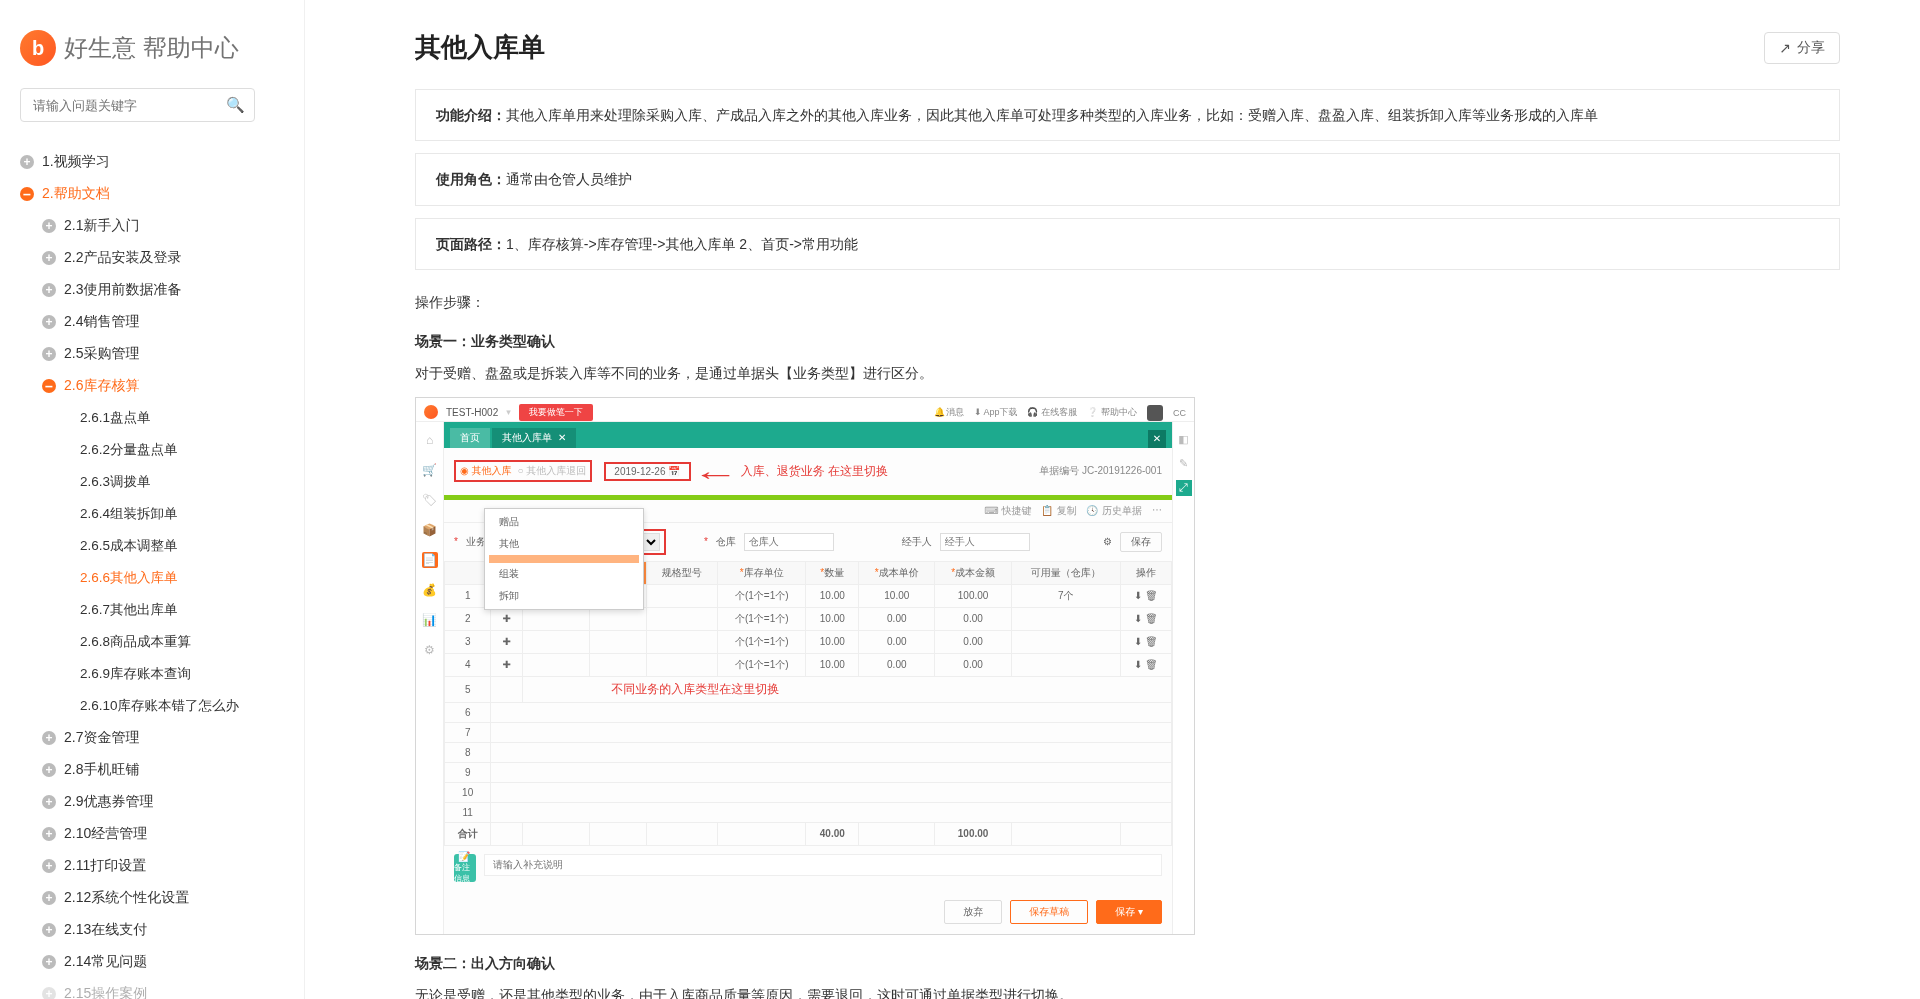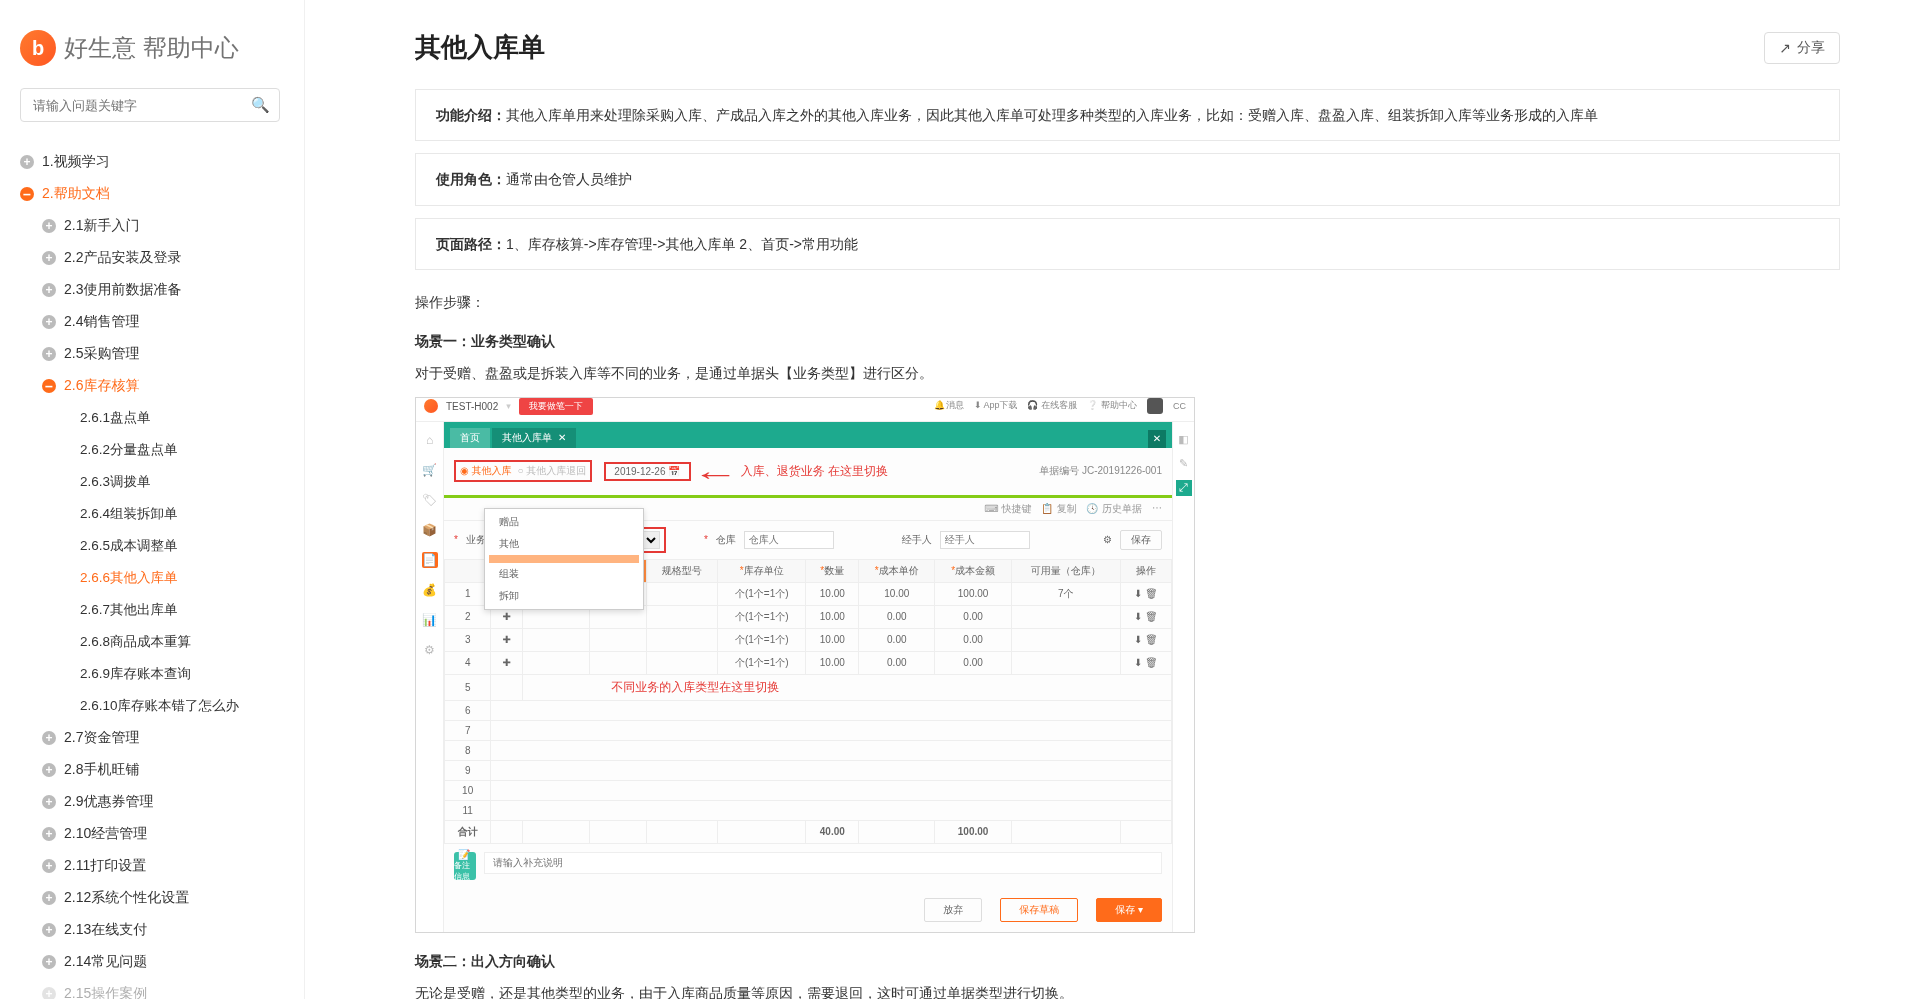--- a/index.html
+++ b/index.html
@@ -2,67 +2,67 @@
 <html><head>
 <meta charset="utf-8">
 <style>
 * { box-sizing: border-box; margin: 0; padding: 0; }
 body { font-family: "Microsoft YaHei", Arial, sans-serif; background: #fff; color: #333; font-size: 14px; }
 .container { display: flex; width: 1920px; }
 .sidebar { width: 305px; padding: 30px 20px; border-right: 1px solid #f0f0f0; flex-shrink: 0; background: #fff; }
 .logo-row { display: flex; align-items: center; gap: 8px; margin-bottom: 22px; }
 .logo { width: 36px; height: 36px; border-radius: 50%; background: linear-gradient(135deg,#ff7a2e,#ff5722); display: flex; align-items: center; justify-content: center; color: #fff; font-weight: bold; font-size: 20px; }
 .brand { font-size: 24px; color: #737373; }
-.search-box { position: relative; width: 260px; margin-bottom: 24px; }
+.search-box { position: relative; width: 235px; margin-bottom: 24px; }
 .search-box input { width: 100%; height: 34px; border: 1px solid #ddd; border-radius: 4px; padding: 0 36px 0 12px; font-size: 13px; outline: none; }
 .search-box .sicon { position: absolute; right: 10px; top: 8px; font-size: 15px; color: #888; }
 .nav-item { display: flex; align-items: center; gap: 8px; padding: 7px 0; color: #333; cursor: pointer; font-size: 14px; }
 .nav-item.orange { color: #ff6b1a; }
 .nav-lv2 { padding-left: 22px; }
 .nav-lv3 { padding-left: 60px; font-size: 13.5px; }
 .plus-icon { width: 14px; height: 14px; border-radius: 50%; background: #bbb; color: #fff; display: inline-flex; align-items: center; justify-content: center; font-size: 12px; line-height: 1; font-weight: bold; flex-shrink: 0; }
 .minus-icon { width: 14px; height: 14px; border-radius: 50%; background: #ff6b1a; color: #fff; display: inline-flex; align-items: center; justify-content: center; font-size: 14px; line-height: 1; font-weight: bold; flex-shrink: 0; }
 .main { flex: 1; padding: 30px 80px 40px 110px; background: #fff; }
 .title-row { display: flex; justify-content: space-between; align-items: center; margin-bottom: 24px; }
 .page-title { font-size: 26px; font-weight: 600; color: #222; }
 .share-btn { border: 1px solid #ddd; border-radius: 4px; padding: 6px 14px; font-size: 14px; color: #555; display: flex; align-items: center; gap: 6px; cursor: pointer; }
 .info-box { border: 1px solid #e8e8e8; padding: 14px 20px; margin-bottom: 12px; font-size: 14px; color: #333; line-height: 1.6; }
 .info-box .lbl { font-weight: 600; }
 .content { margin-top: 20px; }
 .content p, .content div.para { margin: 10px 0; line-height: 1.8; }
 .content .section-h { font-weight: 600; margin: 18px 0 10px; }
 .shot-wrap { margin: 8px 0 20px; }
 .shot { width: 780px; border: 1px solid #d6d6d6; background: #fdfdfd; font-size: 10px; color: #666; }
-.shot-top { height: 24px; background: #fff; border-bottom: 1px solid #eee; display:flex; align-items:flex-start; padding:0 8px; justify-content: space-between; }
+.shot-top { height: 24px; background: #fff; border-bottom: 1px solid #eee; display:flex; align-items:flex-end; padding:0 8px; justify-content: space-between; }
 .shot-top .tlogo { width:14px;height:14px;border-radius:50%;background:linear-gradient(135deg,#ff7a2e,#ff5722); display:inline-block;}
 .shot-top .tbtn { background:#ef4444;color:#fff;font-size:9px;padding:2px 10px;border-radius:2px;}
 .shot-top .rlinks { display:flex; gap:10px; font-size:9px; color:#888; align-items:center;}
 .shot-body { display: flex; }
 .shot-nav { width: 28px; background: #fff; border-right:1px solid #eee; display:flex; flex-direction:column; align-items:center; gap:14px; padding-top:10px;}
 .shot-nav .ni { width:16px;height:16px;display:flex;align-items:center;justify-content:center;color:#bbb;font-size:12px;}
 .shot-nav .ni.on { background:#ff6b1a;color:#fff;border-radius:2px; padding:2px;}
 .shot-main { flex:1; }
 .shot-tabs { height:26px; background:#1daa8e; display:flex; align-items:flex-end; padding:0 6px; color:#fff; font-size:10px; gap:2px;}
 .shot-tabs .tab { padding:0 10px;height:20px;display:flex;align-items:center; background:rgba(255,255,255,0.2); }
 .shot-tabs .tab.on { background:#158f77; }
 .shot-tabs .close { margin-left:auto; background:#0d7a64; width:18px;height:18px;display:flex;align-items:center;justify-content:center;}
-.shot-head { padding:8px 10px; border-bottom:3px solid #84cc16; display:flex; align-items:center; gap:12px; font-size:10px; }
+.shot-head { padding:8px 10px; border-bottom:5px solid #84cc16; display:flex; align-items:center; gap:12px; font-size:10px; }
 .red-box { border:2px solid #e53935; padding:2px 4px; position:relative;}
 .shot-filter { padding:6px 10px; display:flex; align-items:center; gap:8px; font-size:10px; }
 .shot-filter input, .shot-filter select { border:1px solid #ddd; height:18px; font-size:10px; padding:0 4px;}
 .shot-table { font-size:10px; }
 .shot-table th, .shot-table td { border:0.5px solid #eee; padding:4px 8px; text-align:center; }
 .shot-table th { background:#f8f8f8; font-weight:normal; color:#666;}
 .shot-table .ordot { color:#ff6b1a; }
 .arrow-r { color:#e53935; font-size:26px; display:inline-block; transform: scaleX(1.8); }
 .red-text { color:#e53935; font-size:12px; }
 .dropdown-pop { position:absolute; top:58px; left:58px; width:160px; background:#fff; border:1px solid #ccc; box-shadow:0 2px 6px rgba(0,0,0,0.15); z-index:5; }
 .dropdown-pop .opt { padding:4px 10px; font-size:10px; }
 .dropdown-pop .opt.sel { background:#ffb480; color:#fff;}
-.shot-foot { display:flex; justify-content:flex-end; gap:18px; padding:10px; }
+.shot-foot { display:flex; justify-content:flex-end; gap:8px; padding:10px; }
 .sbtn { border:1px solid #ddd; padding:4px 18px; font-size:10px; border-radius:2px; }
 .sbtn.pri { background:#ff6b1a; color:#fff; border-color:#ff6b1a;}
 .sbtn.out { color:#ff6b1a; border-color:#ff6b1a;}
 .note-row { display:flex; align-items:flex-start; gap:8px; padding:8px 10px; }
 .note-ic { width:22px;height:28px;background:#3bc1a8;border-radius:3px;display:flex;align-items:center;justify-content:center;color:#fff;font-size:10px;flex-direction:column;}
 .note-input { flex:1; height:22px; border:1px solid #eee; padding:0 8px; font-size:10px; color:#bbb;}
 .right-rail { width:22px; background:#fff; border-left:1px solid #eee; display:flex; flex-direction:column; align-items:center; gap:8px; padding-top:10px;}
 .right-rail .ri { width:16px;height:16px;color:#bbb;font-size:11px;display:flex;align-items:center;justify-content:center;}
 .right-rail .ri.on { background:#1daa8e;color:#fff;}
 .shot-toolbar { display:flex; justify-content:flex-end; gap:10px; padding:4px 10px; border-bottom:1px solid #eee; font-size:10px; color:#999;}

